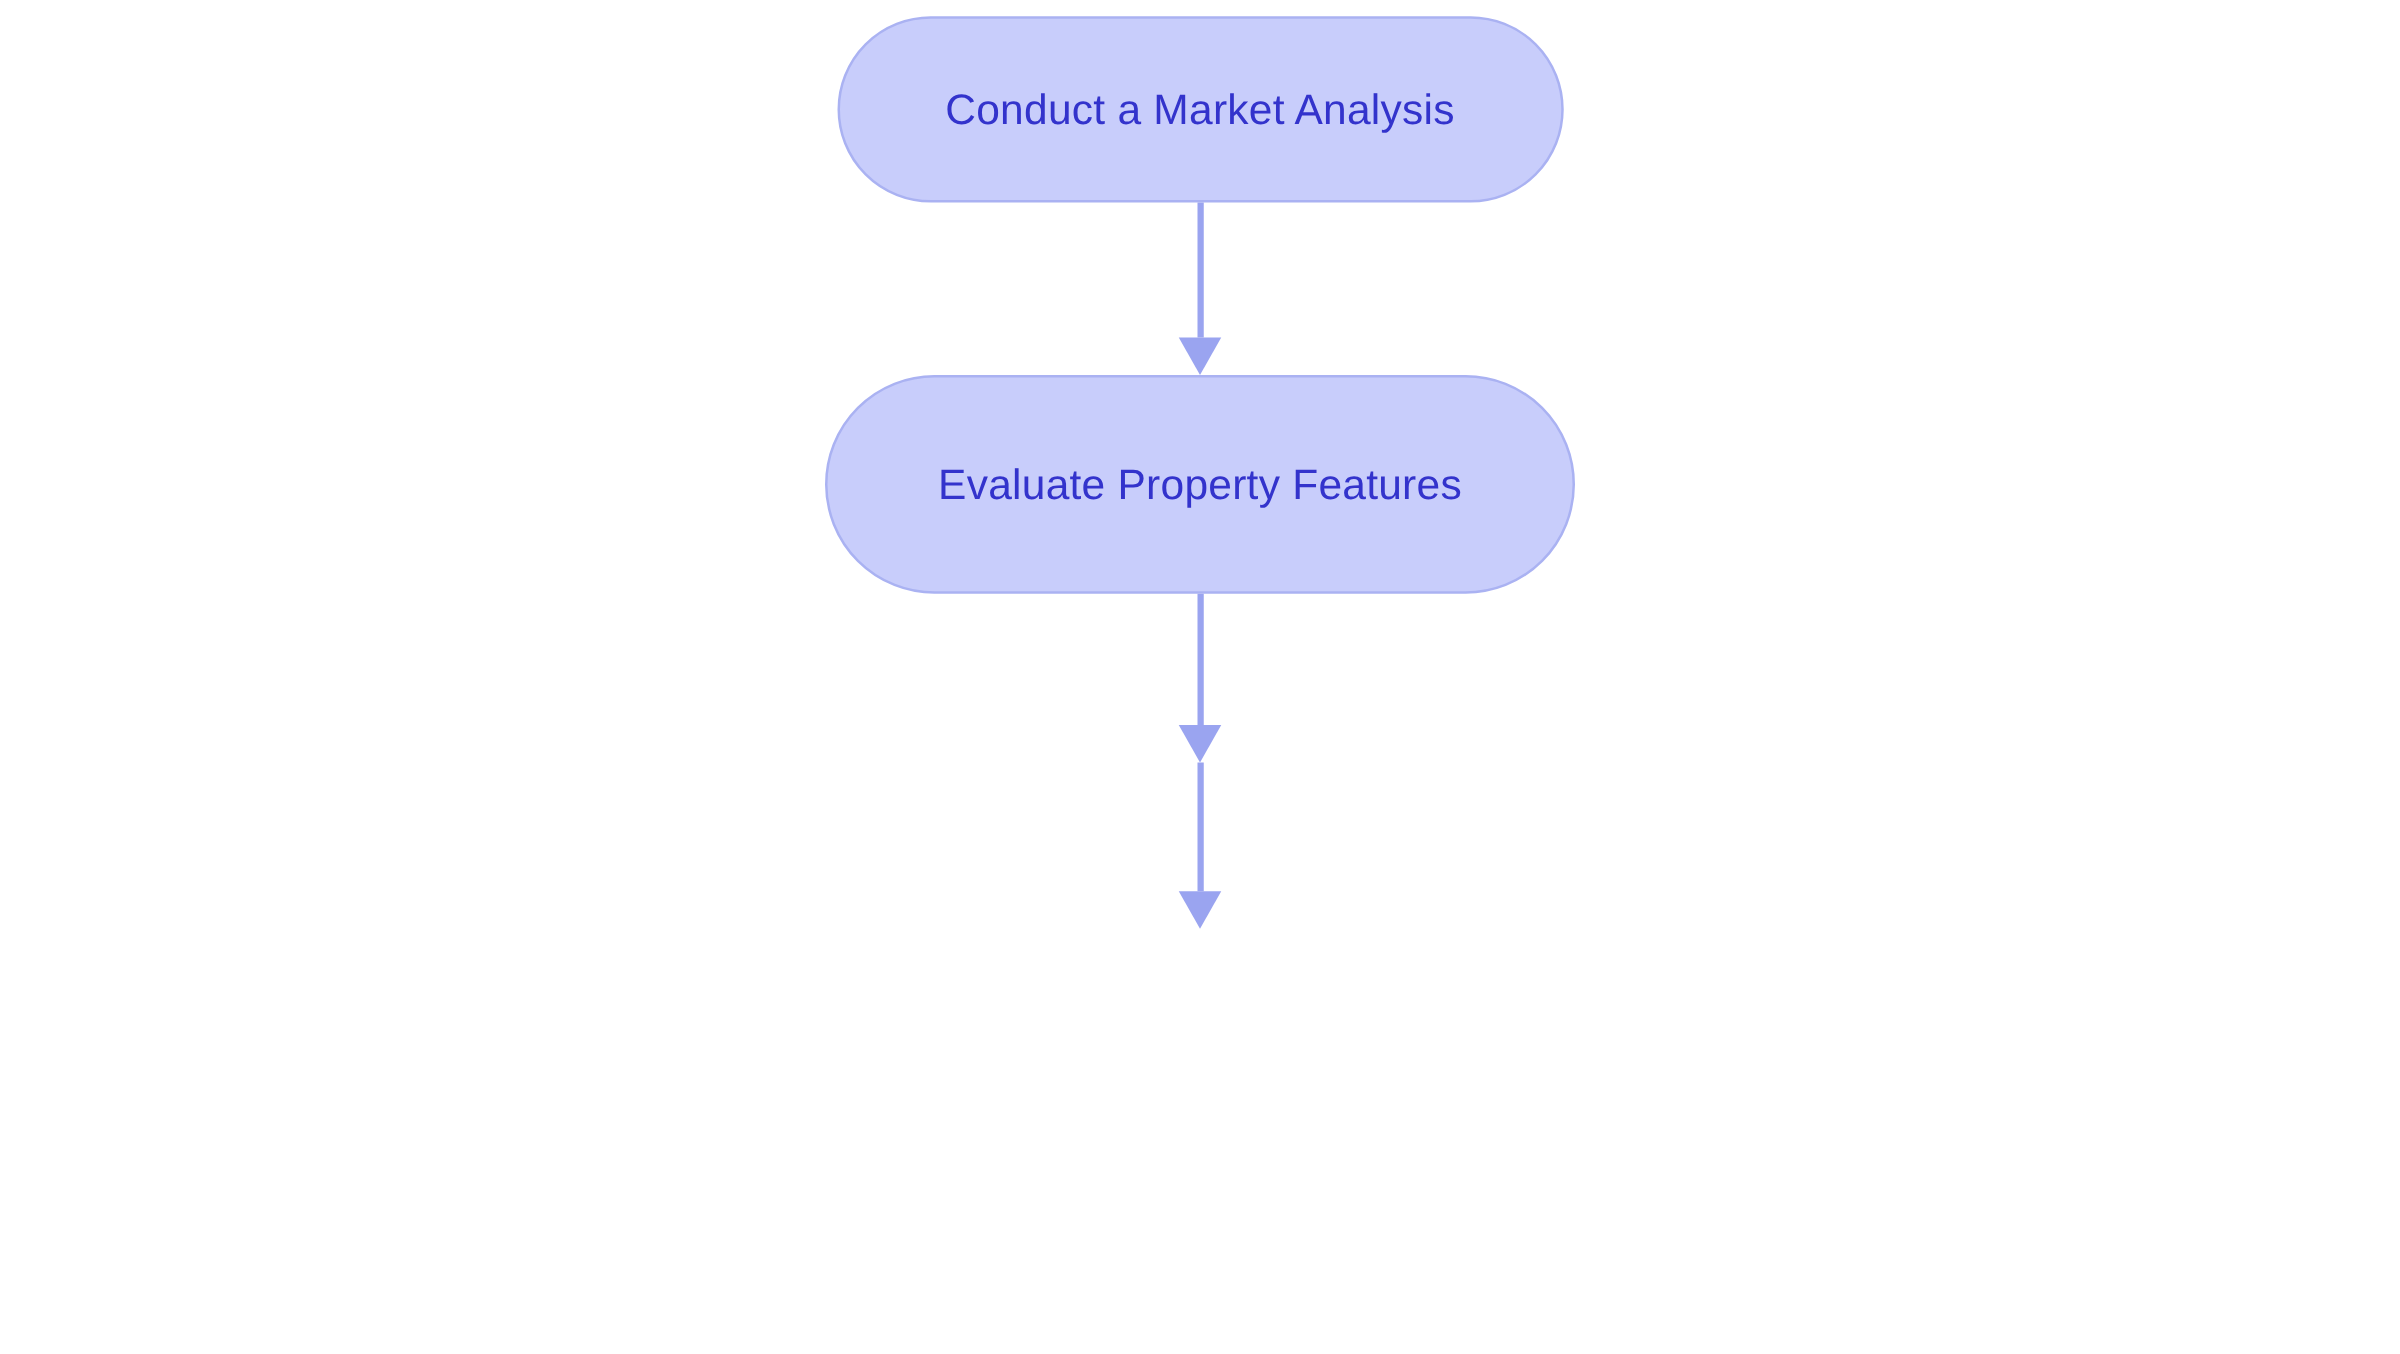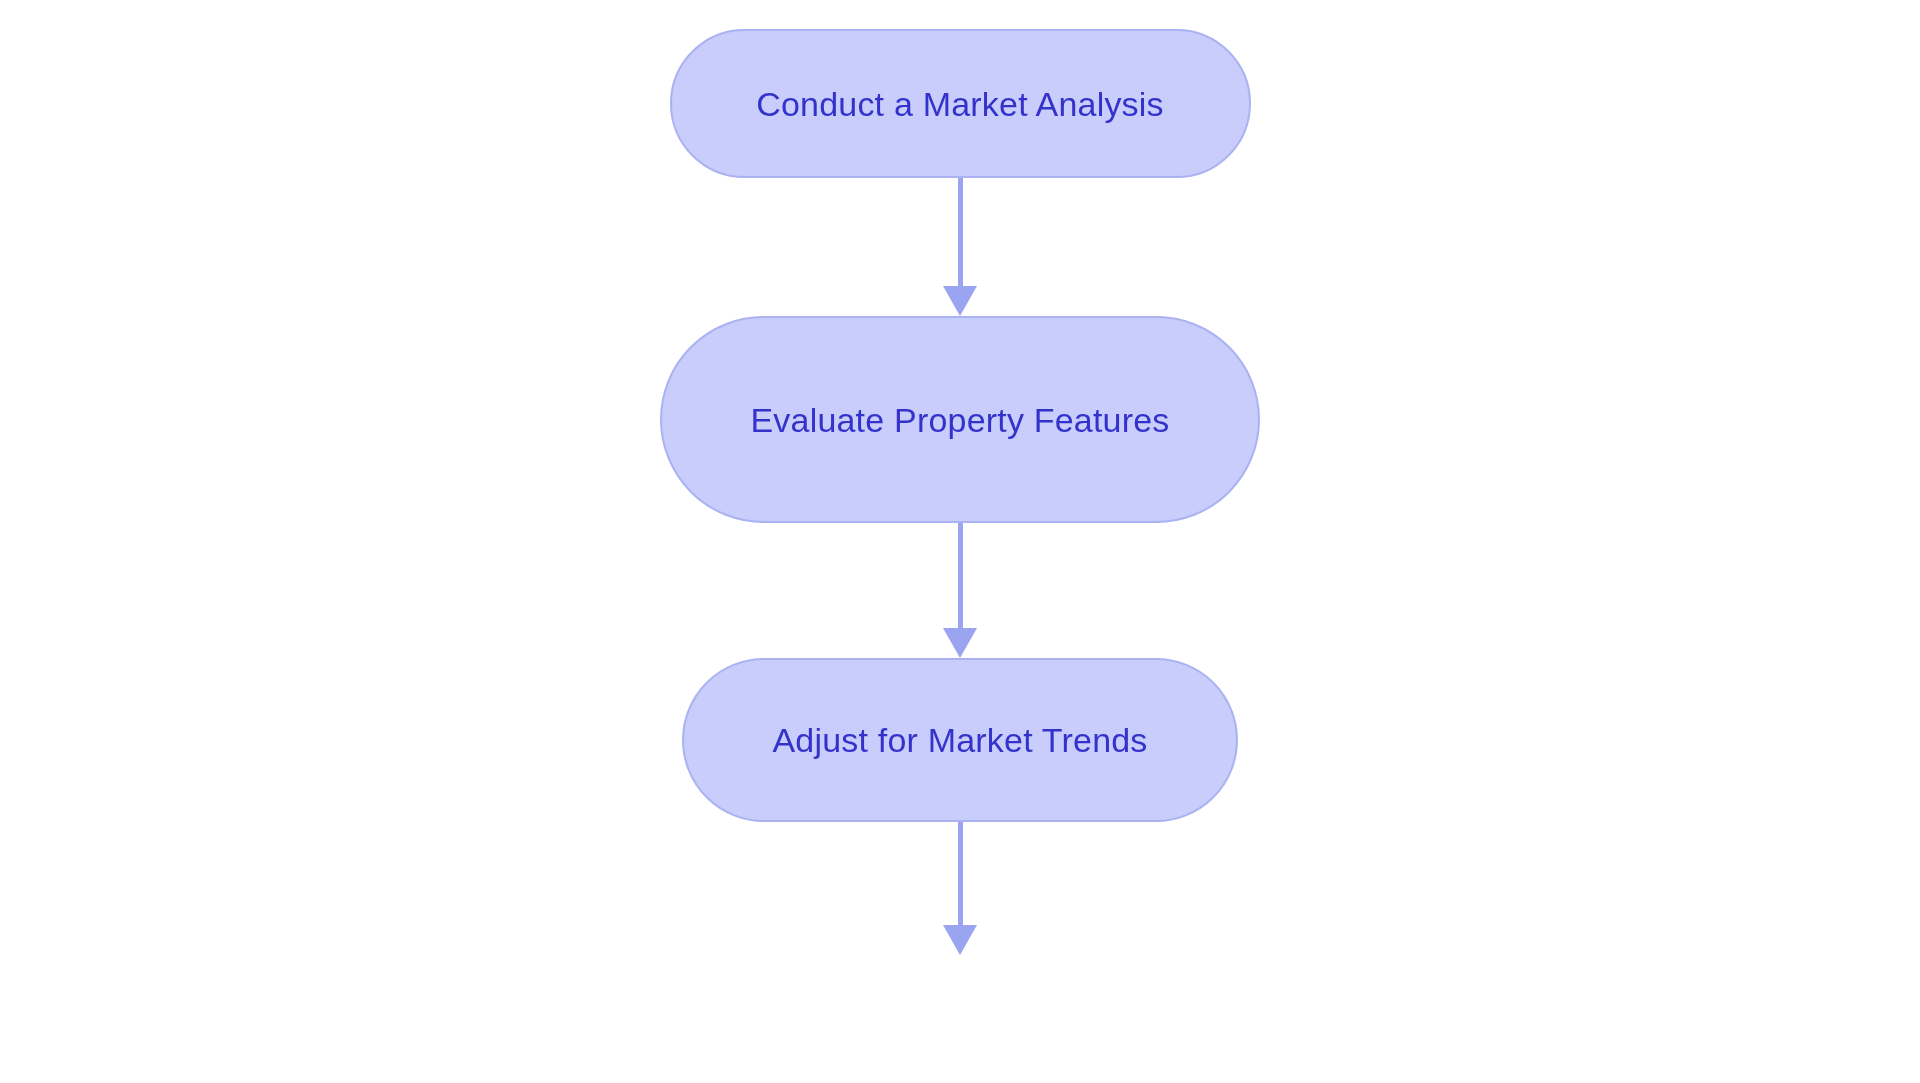--- a/index.html
+++ b/index.html
@@ -44,22 +44,22 @@
     line-height: 1;
     white-space: nowrap;
     text-align: center;
   }
   .node-label {
     color: #3333cc;
     font-size: 34px;
     font-weight: 400;
     line-height: 1;
   }
-  .node-1 { width: 581px; height: 149px; margin-top: 29px; }
-  .node-2 { width: 600px; height: 207px; }
+  .node-1 { width: 581px; height: 149px; margin-top: 13px; }
+  .node-2 { width: 600px; height: 175px; }
   .node-3 { width: 556px; height: 164px; }
   .node-4 { width: 536px; height: 156px; }
 
   .connector {
     position: relative;
     width: 60px;
     display: flex;
     flex-direction: column;
     align-items: center;
     justify-content: flex-start;
@@ -99,23 +99,20 @@
 
     <div class="node node-2">
       <span class="node-label">Evaluate Property Features</span>
     </div>
 
     <div class="connector connector-2">
       <div class="connector-line"></div>
       <div class="connector-arrowhead"></div>
     </div>
 
-    <div class="node node-3">
-      <span class="node-label">Adjust for Market Trends</span>
-    </div>
 
     <div class="connector connector-3">
       <div class="connector-line"></div>
       <div class="connector-arrowhead"></div>
     </div>
 
 
   </div>
 </div>
 

